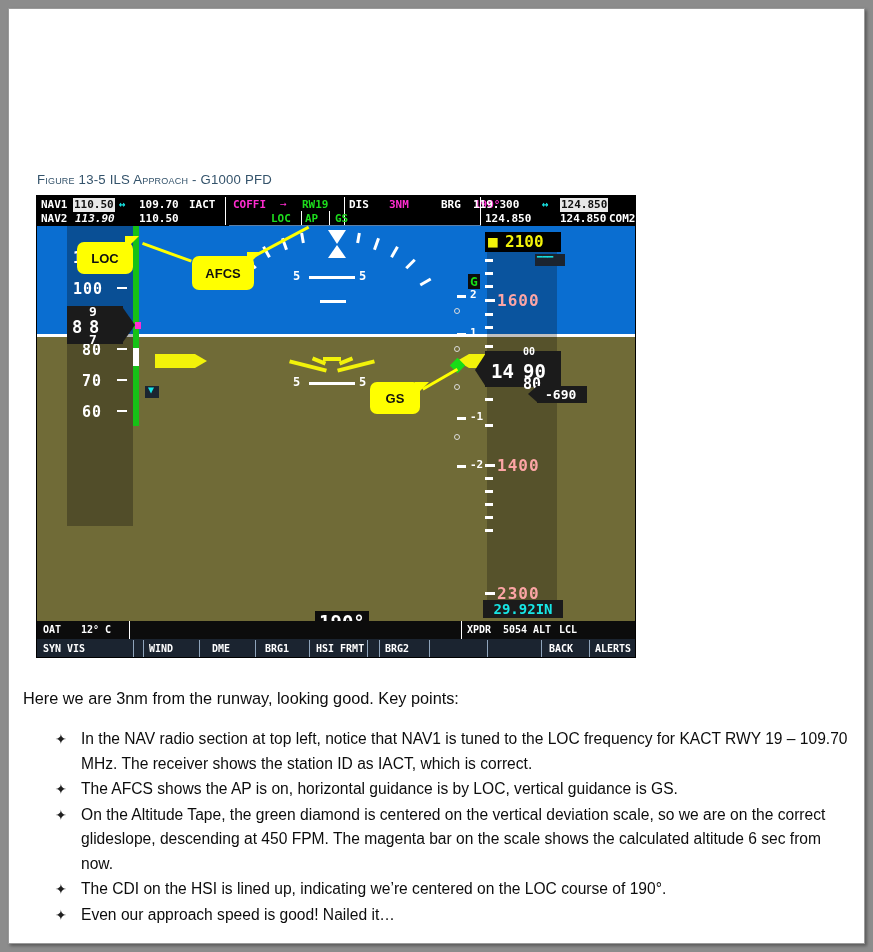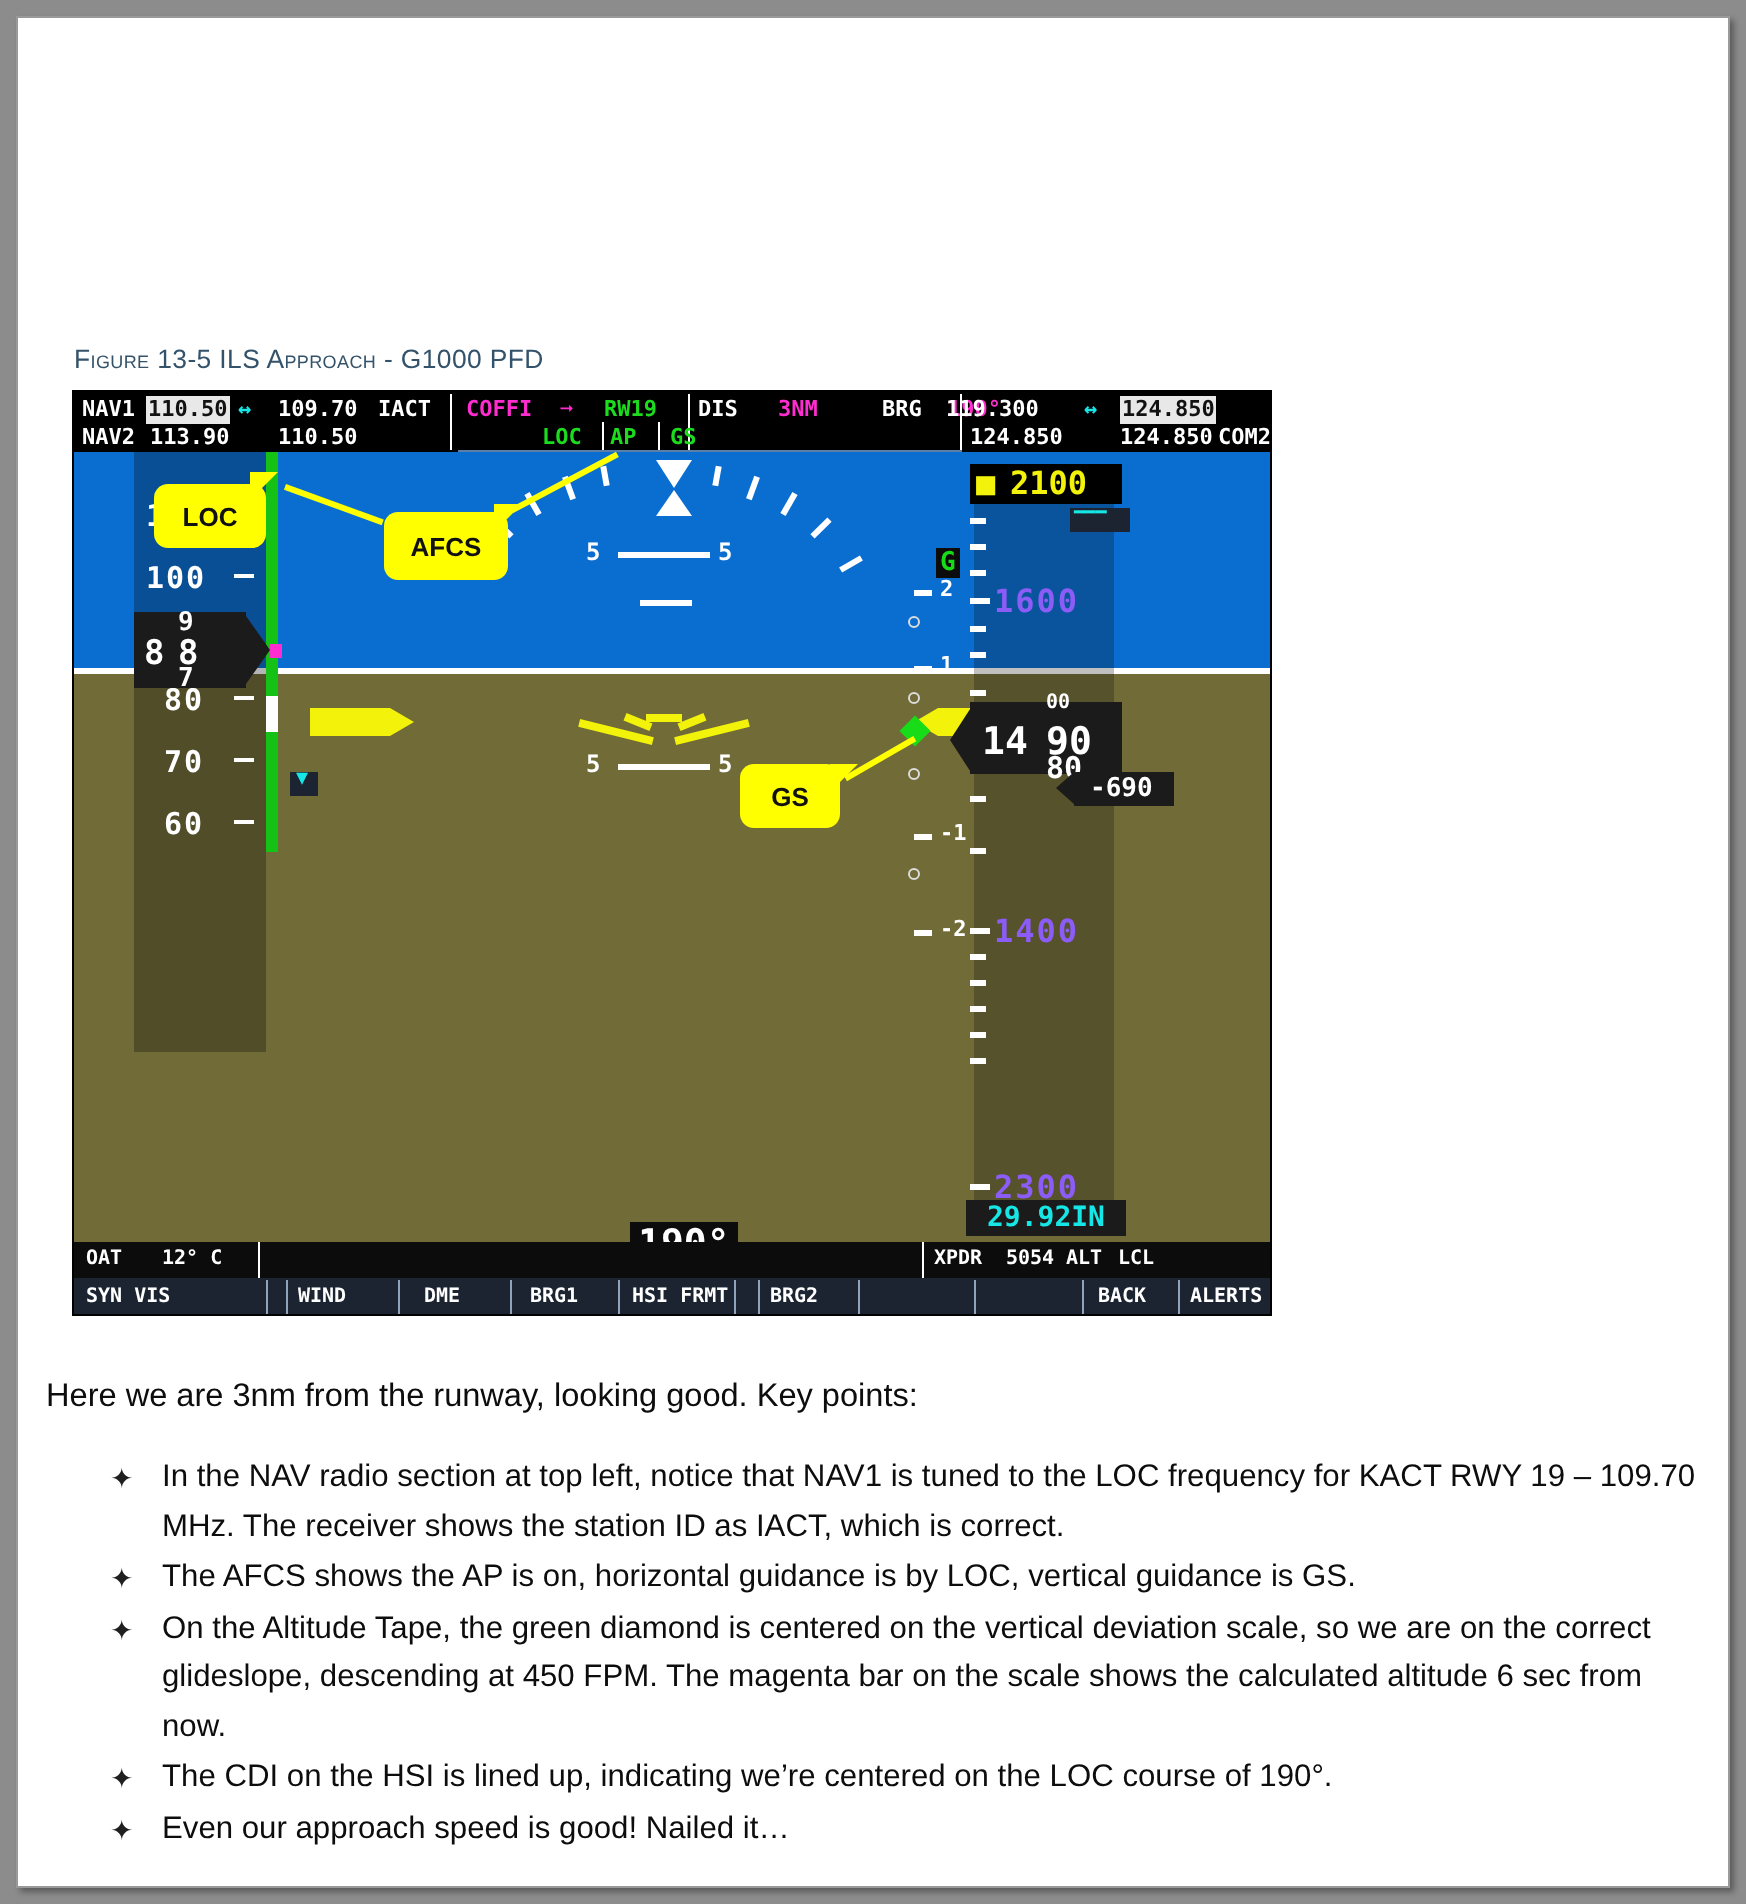--- a/index.html
+++ b/index.html
@@ -136,21 +136,21 @@
     background: #1b1b1b; color:#fff; font-size: 11px; font-weight: bold;
     font-family: "DejaVu Sans Mono", monospace; line-height: 16px;
   }
 
   
   .alt-tape {
     position: absolute; left: 450px; top: 45px; width: 70px; height: 360px;
     background: rgba(10,10,10,0.26);
   }
   .alt-num {
-    position: absolute; color: #8b5cf6; font-size: 16px; font-weight: bold;
+    position: absolute; color: #fca5a5; font-size: 16px; font-weight: bold;
     font-family: "DejaVu Sans Mono", monospace; letter-spacing: 1px;
   }
   .alt-tick { position: absolute; background: #fff; height: 3px; }
   .sel-alt-box {
     position: absolute; left: 448px; top: 36px; width: 76px; height: 20px;
     background: #000; color: #f2f20a; font-size: 16px; font-weight: bold;
     line-height: 20px; font-family: "DejaVu Sans Mono", monospace;
   }
   .baro-box {
     position: absolute; left: 446px; top: 404px; width: 80px; height: 18px;
@@ -264,21 +264,21 @@
     <div class="ac-chev" style="left:420px; top:158px; border-top:7px solid transparent; border-bottom:7px solid transparent; border-right:12px solid #f2f20a;"></div>
 
     <div class="pfd-topbar">
       <span class="tb-row tb1 white" style="left:4px;">NAV1</span>
       <span class="tb-row tb1 box-sel" style="left:36px;">110.50</span>
       <span class="tb-row tb1 cyan" style="left:82px;">↔</span>
       <span class="tb-row tb1 white" style="left:102px;">109.70</span>
       <span class="tb-row tb1 white" style="left:152px;">IACT</span>
 
       <span class="tb-row tb2 white" style="left:4px;">NAV2</span>
-      <span class="tb-row tb2 white" style="left:38px;">113.90</span>
+      <span class="tb-row tb2 white" style="left:38px;font-style:italic;">113.90</span>
       <span class="tb-row tb2 white" style="left:102px;">110.50</span>
 
       <div class="vdiv" style="left:188px;"></div>
 
       <span class="tb-row tb1 mag" style="left:196px;">COFFI</span>
       <span class="tb-row tb1 mag" style="left:243px;">➞</span>
       <span class="tb-row tb1 grn" style="left:265px;">RW19</span>
 
       <div class="vdiv" style="left:307px;"></div>
 

